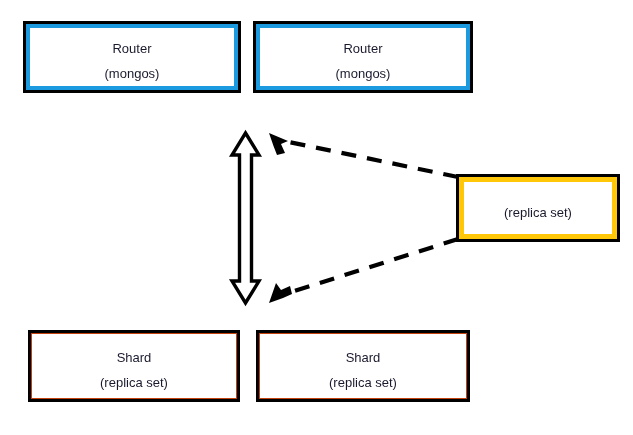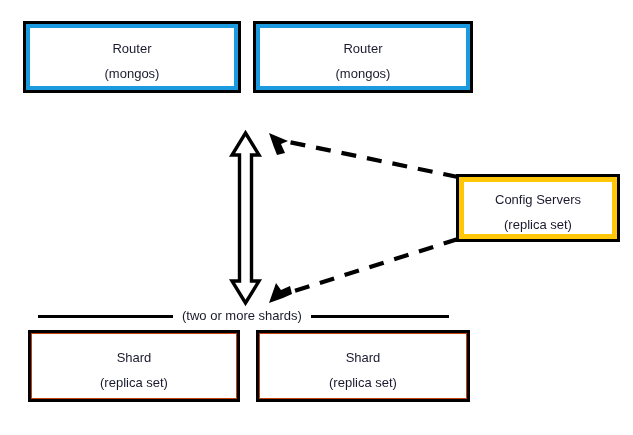--- a/index.html
+++ b/index.html
@@ -91,30 +91,24 @@
   <div class="node-box router-box" style="left:253px; top:21px; width:220px; height:72px;">
     <div class="inner">
       <div class="label-line">Router</div>
       <div class="label-line">(mongos)</div>
     </div>
   </div>
 
 
   <div class="node-box config-box" style="left:456px; top:174px; width:164px; height:68px;">
     <div class="inner">
-      <div class="label-line">Config Servers</div>
       <div class="label-line">(replica set)</div>
     </div>
   </div>
 
-  <div class="group-caption" style="left:38px; top:306px;">
-    <div class="rule" style="width:135px;"></div>
-    <div class="caption-text">(two or more shards)</div>
-    <div class="rule" style="width:138px;"></div>
-  </div>
 
   <div class="node-box shard-box" style="left:28px; top:330px; width:212px; height:72px;">
     <div class="inner">
       <div class="label-line">Shard</div>
       <div class="label-line">(replica set)</div>
     </div>
   </div>
 
   <div class="node-box shard-box" style="left:256px; top:330px; width:214px; height:72px;">
     <div class="inner">

